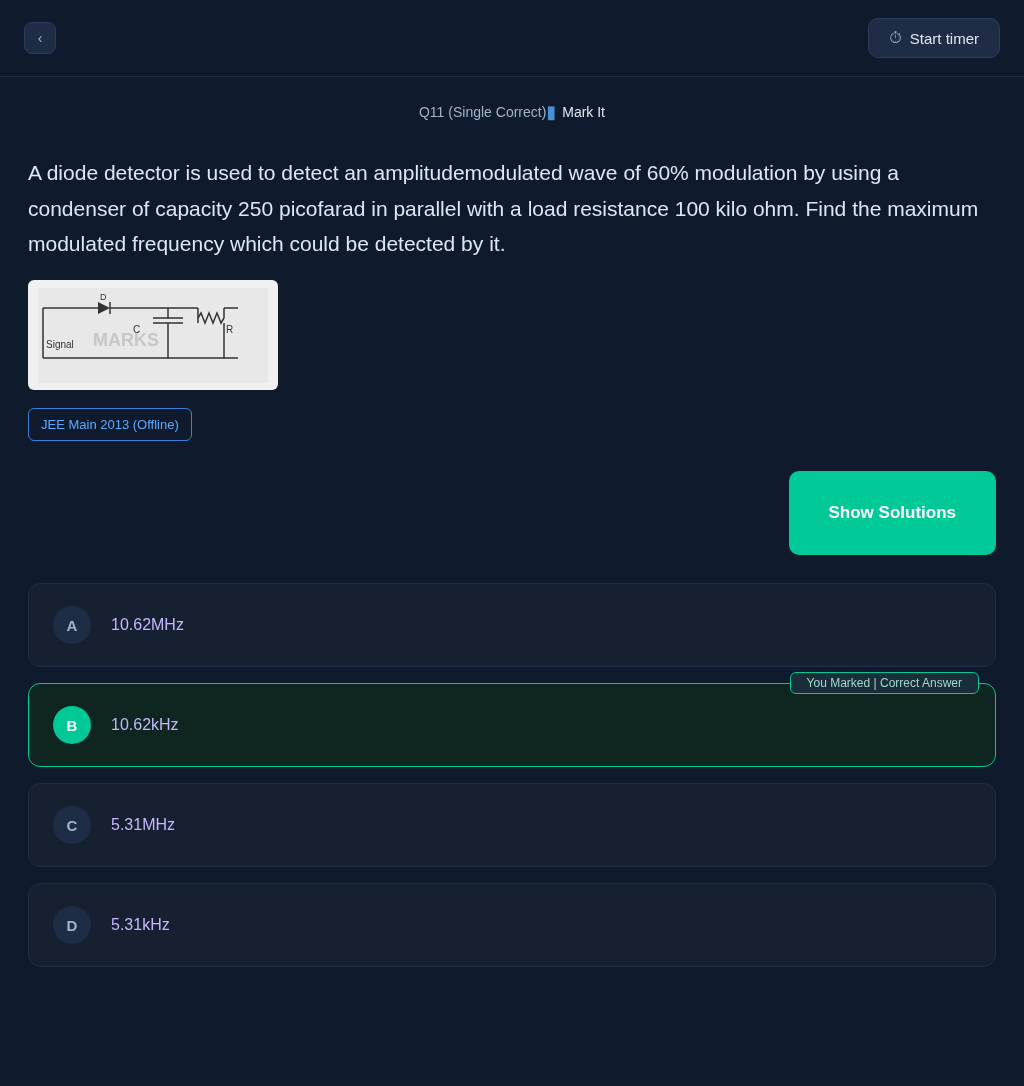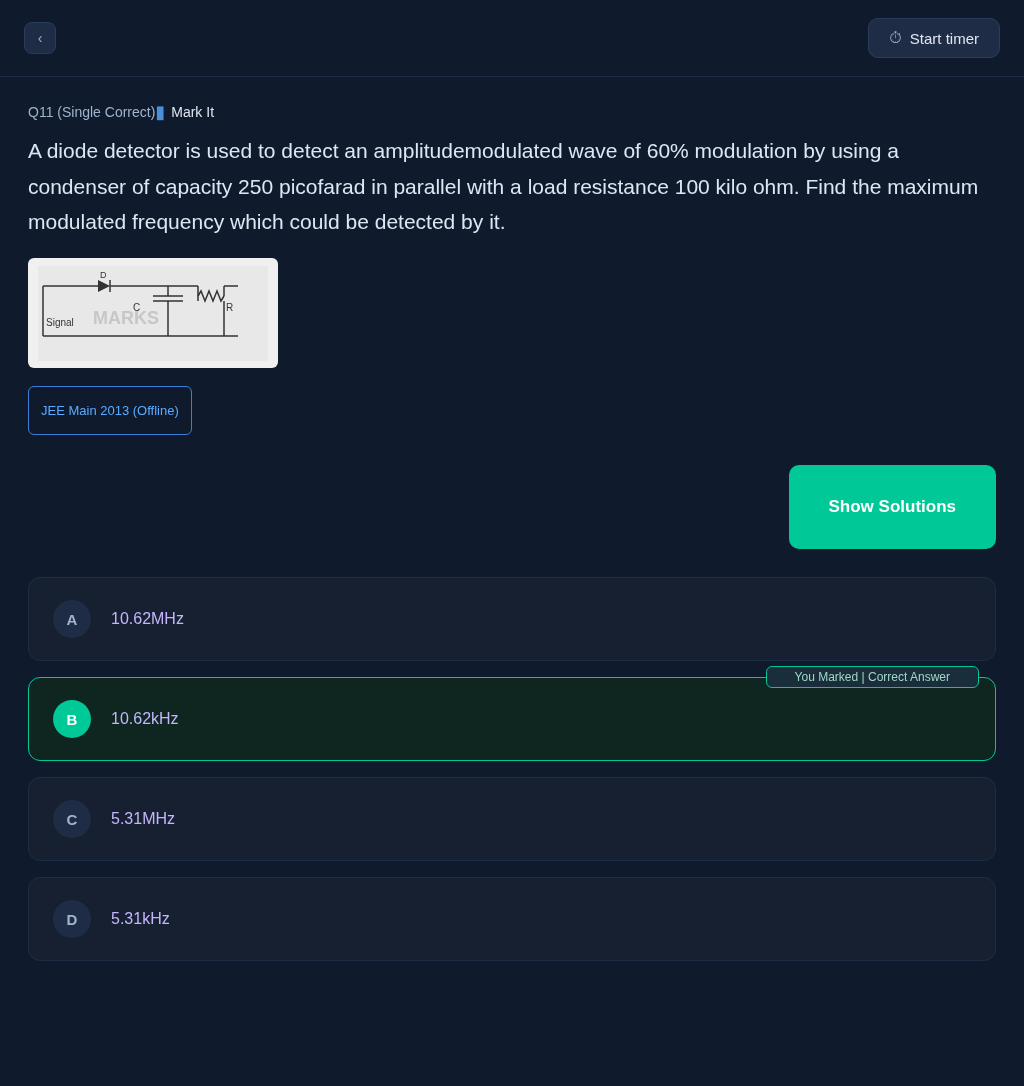--- a/index.html
+++ b/index.html
@@ -58,22 +58,22 @@
       color: #a0b4cc;
     }
 
     
     .content {
       padding: 24px 28px;
     }
     .question-meta {
       display: flex;
       align-items: center;
-      justify-content: flex-start;
-      margin-bottom: 10px;
+      justify-content: center;
+      margin-bottom: 32px;
     }
     .question-label {
       color: #a0b4cc;
       font-size: 14px;
     }
     .mark-it {
       display: flex;
       align-items: center;
       gap: 6px;
       color: #e0e6f0;
@@ -109,21 +109,21 @@
       width: 230px;
       height: 95px;
     }
 
     
     .exam-tag {
       display: inline-block;
       border: 1px solid #3a7fd5;
       color: #5aabff;
       border-radius: 6px;
-      padding: 16px 12px;
+      padding: 8px 12px;
       font-size: 13px;
       margin-bottom: 30px;
     }
 
     
     .solutions-row {
       display: flex;
       justify-content: flex-end;
       margin-bottom: 28px;
     }
@@ -181,21 +181,21 @@
       color: #c4b5fd;
       text-align: right;
     }
     .correct-badge {
       position: absolute;
       top: -12px;
       right: 16px;
       background: #1a2d3a;
       border: 1px solid #00c896;
       border-radius: 6px;
-      padding: 3px 28px;
+      padding: 3px 16px;
       font-size: 12px;
       color: #a0d8c8;
     }
   </style>
 </head>
 <body>
 
 <div class="header">
   <div class="header-left">
     <div class="back-btn">

